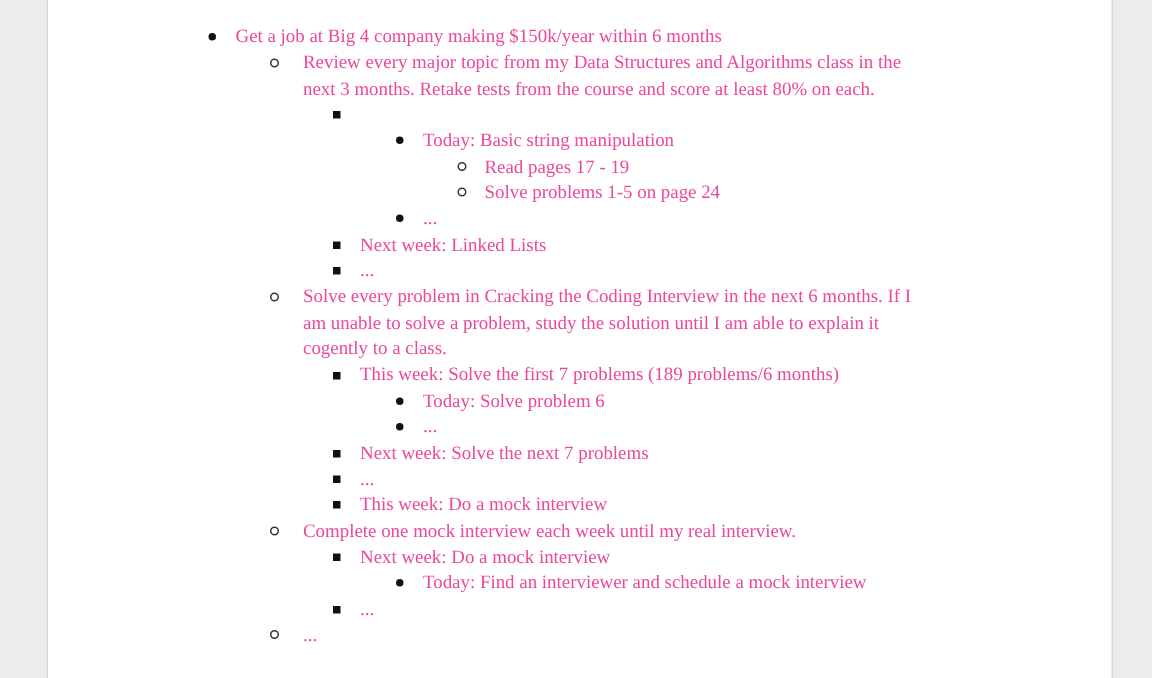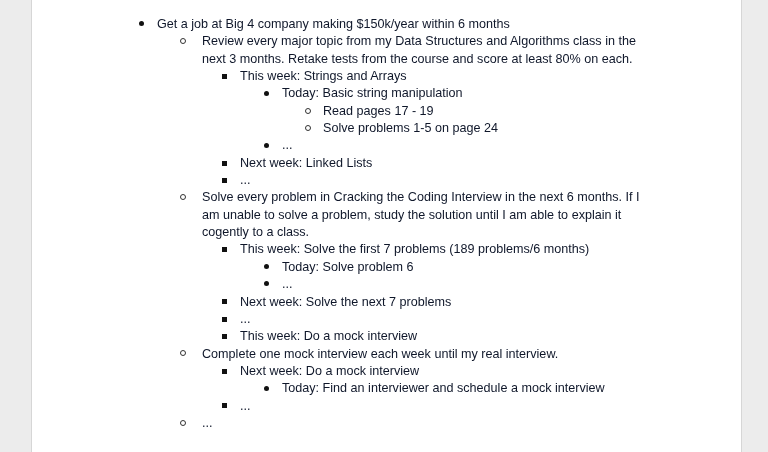--- a/index.html
+++ b/index.html
@@ -12,22 +12,23 @@
   .page {
     position:absolute; left:31px; top:0; width:711px; height:452px;
     background:#ffffff;
     border-left:1px solid #d6d6d6;
     border-right:1px solid #d6d6d6;
     box-sizing:border-box;
   }
   .doc { position:absolute; left:0; top:16px; width:100%; }
   .row {
     position:relative; height:17.35px; line-height:17.35px;
-    font-size:12.6px; color:#0f172a;
+    font-size:12.6px; color:#ec4899;
     white-space:nowrap;
+    font-family:Liberation Serif, serif;
   }
   .row .bullet {
     position:absolute; top:0; width:10px; text-align:center;
     font-size:12px;
   }
   .row .text { position:absolute; top:0; }
   .b-disc::before { content:""; display:inline-block; width:5px; height:5px; border-radius:50%; background:#111; vertical-align:middle; margin-top:-2px; }
   .b-circle::before { content:""; display:inline-block; width:4px; height:4px; border-radius:50%; border:1px solid #333; vertical-align:middle; margin-top:-2px; }
   .b-square::before { content:""; display:inline-block; width:5px; height:5px; background:#111; vertical-align:middle; margin-top:-1px; }
 
@@ -49,21 +50,20 @@
       </div>
     <div class="row l2">
         <span class="bullet b-circle"></span>
         <span class="text">Review every major topic from my Data Structures and Algorithms class in the</span>
       </div>
     <div class="row l2 cont">
         <span class="text">next 3 months. Retake tests from the course and score at least 80% on each.</span>
       </div>
     <div class="row l3">
         <span class="bullet b-square"></span>
-        <span class="text">This week: Strings and Arrays</span>
       </div>
     <div class="row l4">
         <span class="bullet b-disc"></span>
         <span class="text">Today: Basic string manipulation</span>
       </div>
     <div class="row l5">
         <span class="bullet b-circle"></span>
         <span class="text">Read pages 17 - 19</span>
       </div>
     <div class="row l5">

